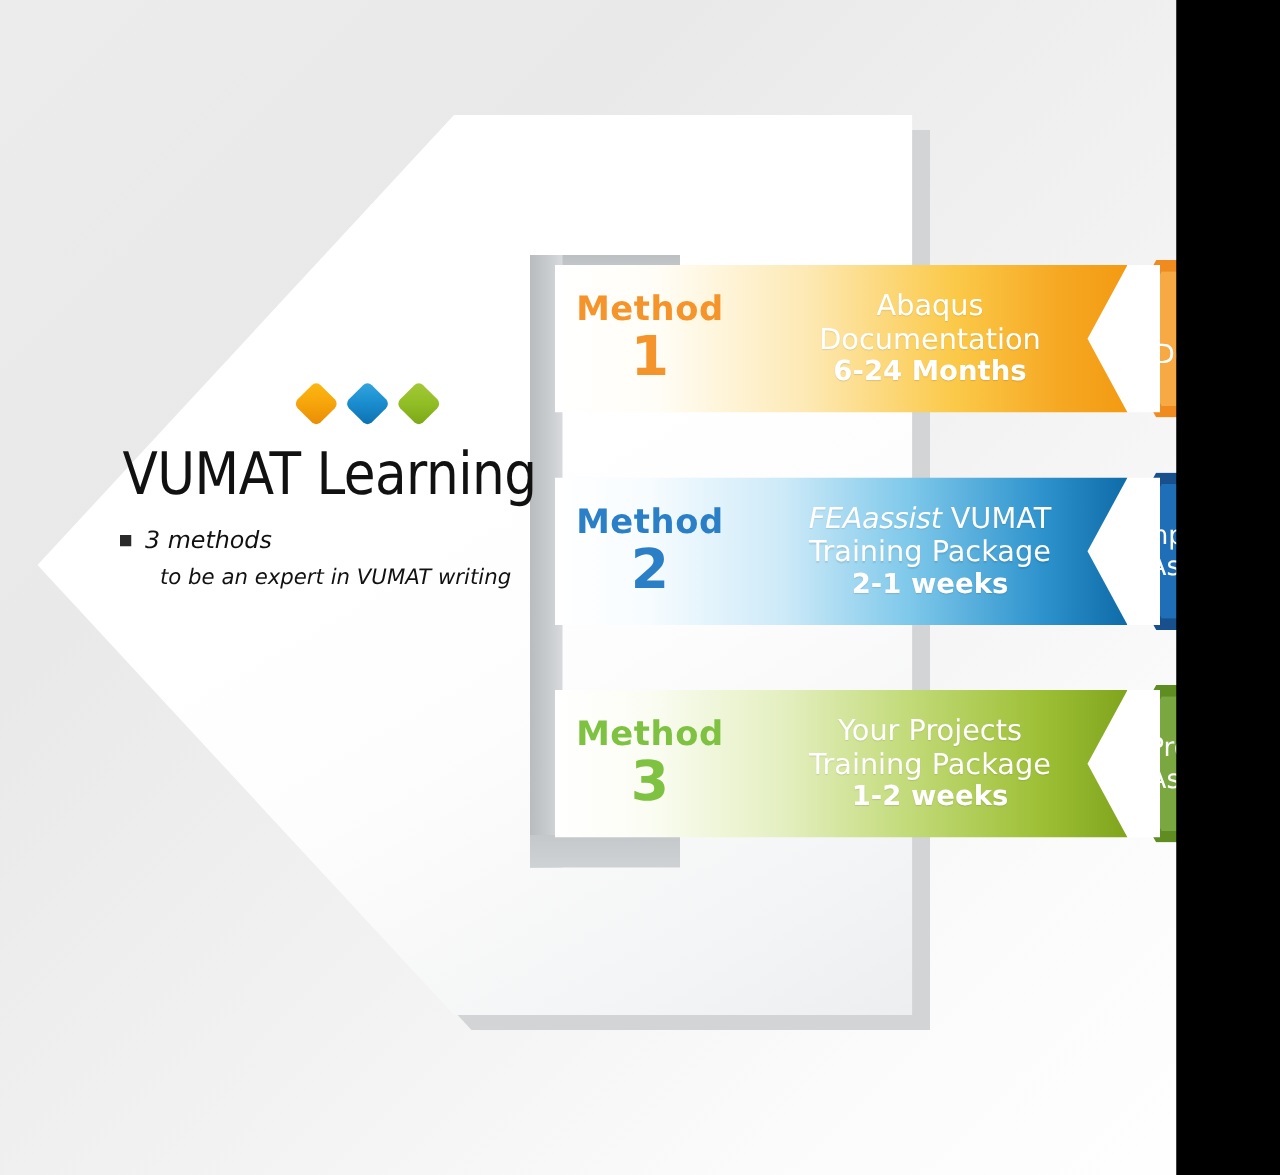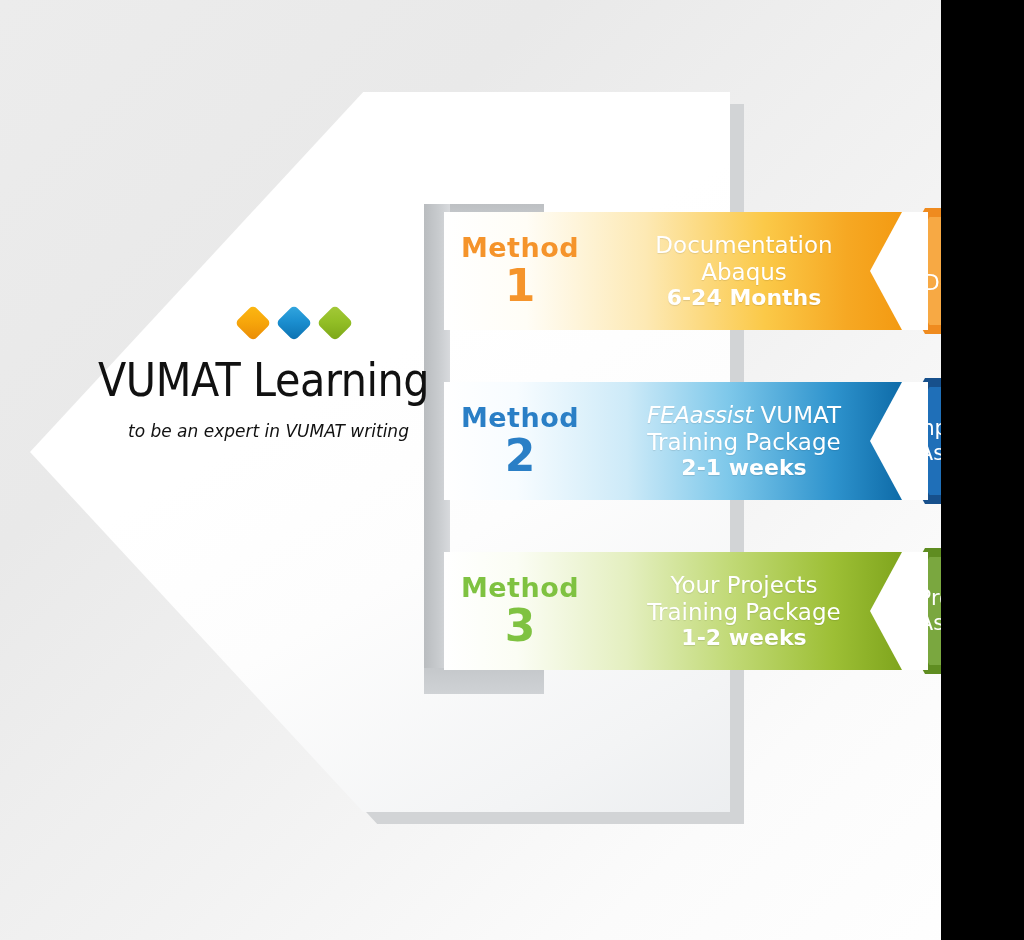--- a/index.html
+++ b/index.html
@@ -288,40 +288,44 @@
   <div id="pentagon-body" class="pentagon-shape"></div>
 
   <div id="left-content">
     <div id="diamond-row">
       <span class="diamond" id="diamond-orange"></span>
       <span class="diamond" id="diamond-blue"></span>
       <span class="diamond" id="diamond-green"></span>
     </div>
     <div id="brand-title">VUMAT Learning</div>
     <div id="tagline-block">
+      <div id="tagline-line1">
+        <span id="tagline-bullet"></span>
+        <span>3 methods</span>
+      </div>
       <div id="tagline-line2">to be an expert in VUMAT writing</div>
     </div>
   </div>
 
   <div id="spine-frame">
     <div id="spine-top-cap"></div>
     <div id="spine-vert"></div>
     <div id="spine-foot"></div>
   </div>
 
   <div class="method-row" id="row-1">
     <div class="bar" id="bar-1">
       <div class="bar-left">
         <span class="method-word" id="m1-word">Method</span>
         <span class="method-num" id="m1-num">1</span>
       </div>
       <div class="bar-right">
         <div class="bar-title">
+          <span class="hex-line">Abaqus</span>
           <span class="hex-line">Documentation</span>
-          <span class="hex-line">Abaqus</span>
         </div>
         <div class="bar-duration">6-24 Months</div>
       </div>
     </div>
     <div class="chevron">
       <svg width="64" height="118" viewBox="0 0 64 118">
         <polygon points="38,0 64,0 64,118 38,118 6,59" fill="#ffffff"></polygon>
       </svg>
     </div>
     <div class="hex-wrap">

